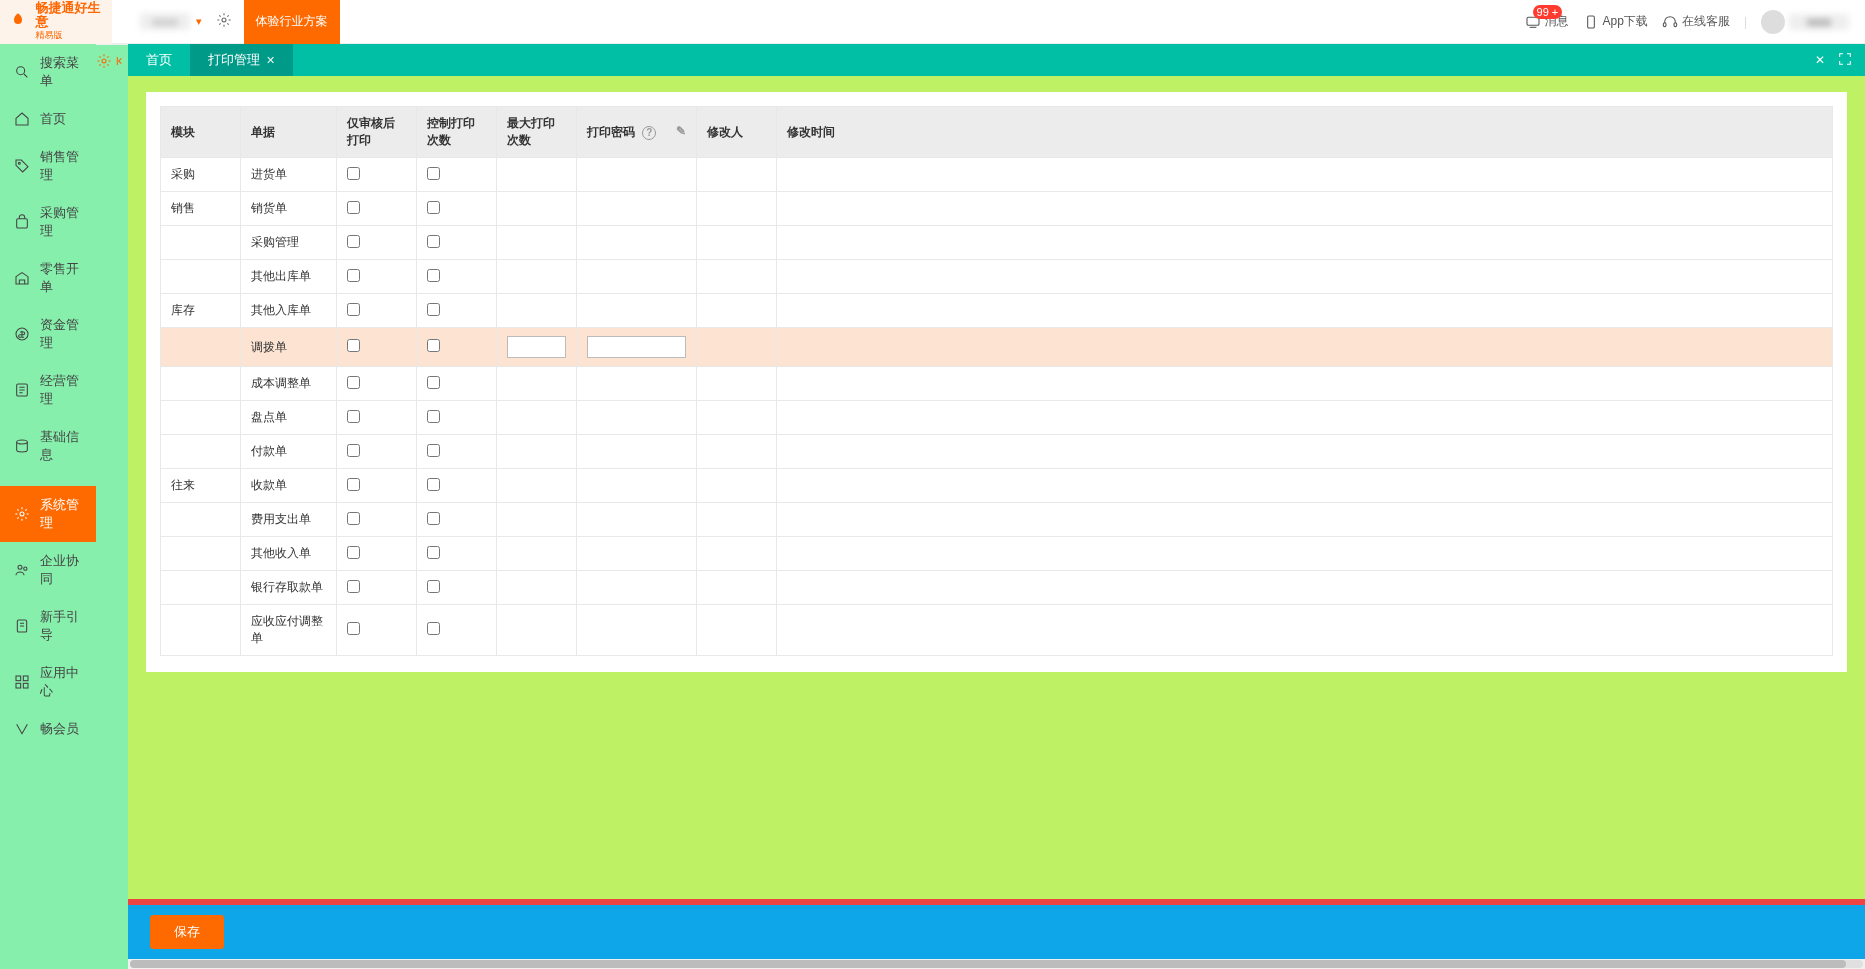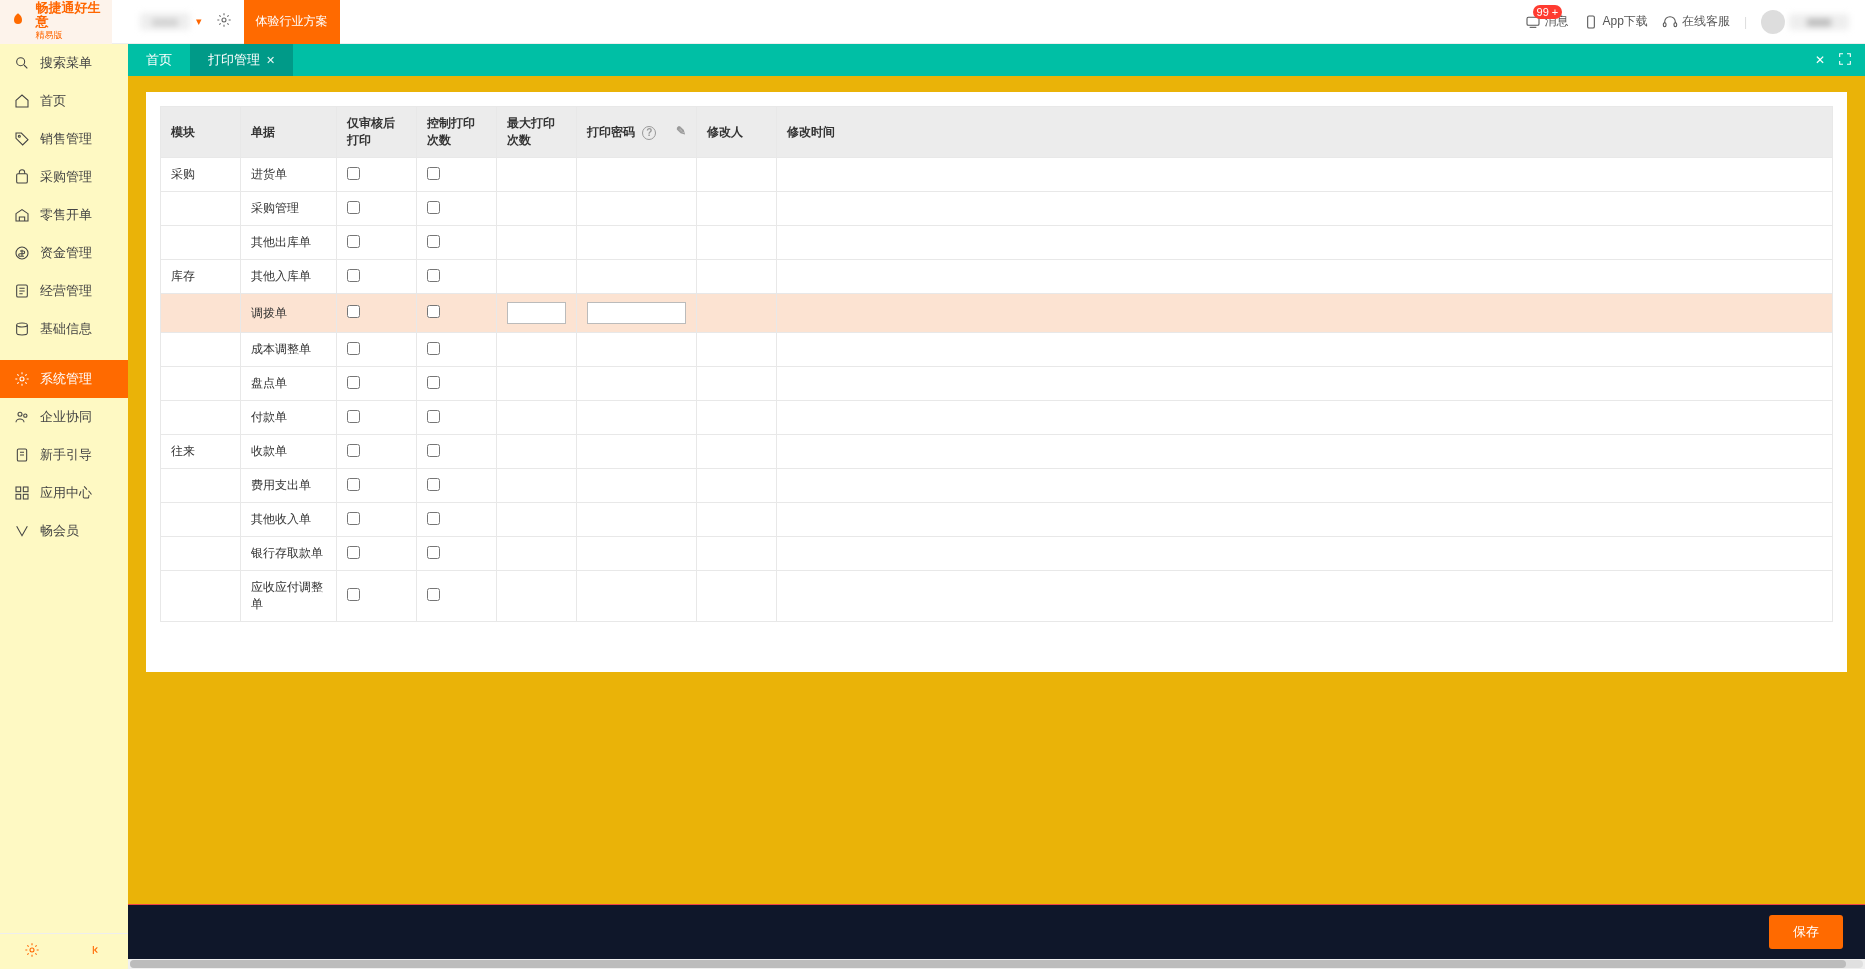--- a/index.html
+++ b/index.html
@@ -18,59 +18,59 @@
 .cta-btn { margin-left: 12px; background: #ff6a00; color: #fff; border: none; padding: 22px 12px; border-radius: 3px; font-size: 12px; cursor: pointer; }
 .spacer { flex: 1; }
 .top-actions { display: flex; align-items: center; gap: 14px; color: #555; font-size: 12px; }
 .top-actions .act { display: flex; align-items: center; gap: 4px; cursor: pointer; position: relative; }
 .badge { position: absolute; top: -8px; left: 8px; background: #ff3b30; color: #fff; font-size: 11px; border-radius: 8px; padding: 0 4px; line-height: 14px; }
 .avatar { width: 24px; height: 24px; border-radius: 50%; background: #ddd; }
 .user-blur { filter: blur(3px); background: #eee; padding: 1px 18px; border-radius: 3px; }
 
 
 .layout { display: flex; height: calc(100vh - 44px); }
-.sidebar { width: 128px; background: #fef9c3; display: flex; flex-direction: column; justify-content: space-between; }
+.sidebar { width: 128px; background: #86efac; display: flex; flex-direction: row; justify-content: space-between; }
 .side-items { flex: 1; overflow: auto; }
 .side-item { display: flex; align-items: center; gap: 10px; padding: 10px 14px; font-size: 13px; color: #444; cursor: pointer; }
 .side-item.active { background: #ff6a00; color: #fff; margin-top: 12px; }
 .side-item .icon { width: 16px; height: 16px; display: inline-flex; align-items: center; justify-content: center; }
 .side-footer { display: flex; border-top: 1px solid #eee; }
 .side-footer .sf { flex: 1; text-align: center; padding: 8px 0; color: #f60; cursor: pointer; }
 
 
 .main { flex: 1; display: flex; flex-direction: column; min-width: 0; }
 .tabs { height: 32px; background: #00bfa5; display: flex; align-items: stretch; }
 .tab { display: flex; align-items: center; padding: 0 18px; color: #fff; font-size: 13px; cursor: pointer; gap: 6px; }
 .tab.active { background: #009a88; }
 .tab-close { font-size: 11px; opacity: .9; }
 .tabs-right { margin-left: auto; display: flex; align-items: center; gap: 12px; padding-right: 12px; color: #fff; }
 .tabs-right span { cursor: pointer; }
 
-.content-wrap { flex: 1; padding: 16px 18px 8px 18px; overflow: auto; background: #eab308; }
+.content-wrap { flex: 1; padding: 16px 18px 8px 18px; overflow: auto; background: #bef264; }
 .panel { background: #fff; padding: 14px; min-height: 580px; }
 
 
 table { width: 100%; border-collapse: collapse; font-size: 12px; }
 th, td { border: 1px solid #e8e8e8; padding: 8px 10px; text-align: left; vertical-align: middle; }
 th { background: #ececec; font-weight: 600; color: #333; }
 .col-module { width: 80px; }
 .col-doc { width: 96px; }
 .col-chk1 { width: 80px; text-align: left; }
 .col-chk2 { width: 80px; text-align: left; }
 .col-max { width: 80px; }
 .col-pw { width: 120px; }
 .col-editor { width: 80px; }
 .col-time { }
 tr.highlight td { background: #fce3d2; }
 tr.highlight td input[type=text] { width: 100%; height: 22px; border: 1px solid #bbb; background: #fff; padding: 0 4px; }
 .help-icon { display: inline-block; width: 14px; height: 14px; border: 1px solid #999; border-radius: 50%; font-size: 10px; line-height: 12px; text-align: center; color: #999; margin-left: 4px; }
 .edit-icon { float: right; color: #999; font-size: 12px; }
 
 
-.action-bar { background: #0f172a; border-top: 1px solid #ef4444; padding: 10px 22px; display: flex; justify-content: flex-end; }
+.action-bar { background: #0ea5e9; border-top: 6px solid #ef4444; padding: 10px 22px; display: flex; }
 .save-btn { background: #ff6a00; color: #fff; border: none; padding: 8px 24px; border-radius: 3px; font-size: 13px; cursor: pointer; }
 
 .hscroll { height: 10px; background: #f0f0f0; display: flex; align-items: center; padding: 0 2px; }
 .hscroll .track { flex: 1; height: 8px; background: #e0e0e0; border-radius: 4px; position: relative; }
 .hscroll .thumb { position: absolute; left: 0; top: 0; bottom: 0; width: 99%; background: #bcbcbc; border-radius: 4px; }
 
 input[type=checkbox] { width: 13px; height: 13px; cursor: pointer; }
 
 svg.ico { width: 16px; height: 16px; stroke: currentColor; fill: none; stroke-width: 1.6; }
 </style>
@@ -315,20 +315,30 @@
                 <td>采购</td>
                 <td>进货单</td>
                 <td><input type="checkbox" style=""></td>
                 <td><input type="checkbox" style=""></td>
                 <td></td>
                 <td></td>
                 <td></td>
                 <td></td>
               </tr>
               <tr>
+                <td>销售</td>
+                <td>销货单</td>
+                <td><input type="checkbox" style=""></td>
+                <td><input type="checkbox" style=""></td>
+                <td></td>
+                <td></td>
+                <td></td>
+                <td></td>
+              </tr>
+              <tr>
                 <td></td>
                 <td>采购管理</td>
                 <td><input type="checkbox" style=""></td>
                 <td><input type="checkbox" style=""></td>
                 <td></td>
                 <td></td>
                 <td></td>
                 <td></td>
               </tr>
               <tr>

